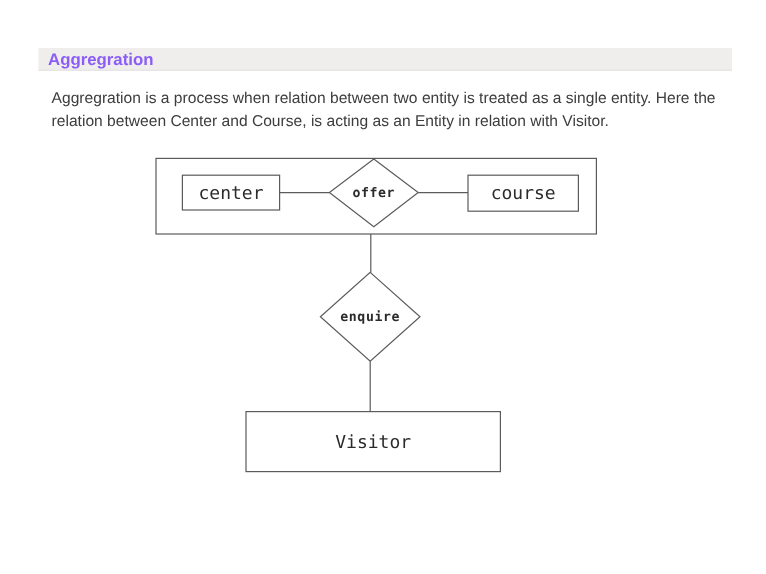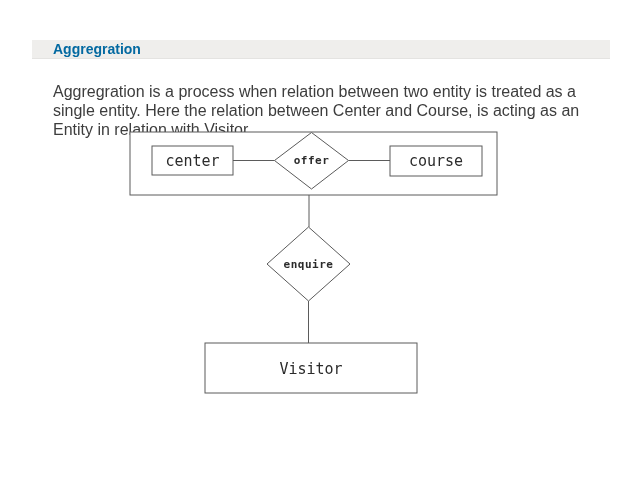--- a/index.html
+++ b/index.html
@@ -18,34 +18,34 @@
     position: absolute;
     left: 32px;
     top: 40px;
     width: 578px;
     height: 18px;
     background: #efeeec;
     border-bottom: 1px solid #e4e3e1;
   }
   .heading-bar h2 {
     margin: 0;
-    padding-left: 21px;
+    padding-left: 8px;
     font-size: 14px;
     font-weight: bold;
     line-height: 18px;
-    color: #0369a1;
+    color: #8b5cf6;
     font-family: "Liberation Sans", sans-serif;
   }
   .description {
     position: absolute;
     left: 37px;
     top: 66px;
     width: 555px;
-    margin: 16px;
-    font-size: 16px;
+    margin: 6px;
+    font-size: 13px;
     line-height: 19px;
     color: #3d3d3d;
     font-family: "Liberation Sans", sans-serif;
   }
   svg.diagram {
     position: absolute;
     left: 0;
     top: 120px;
   }
   .shape {

